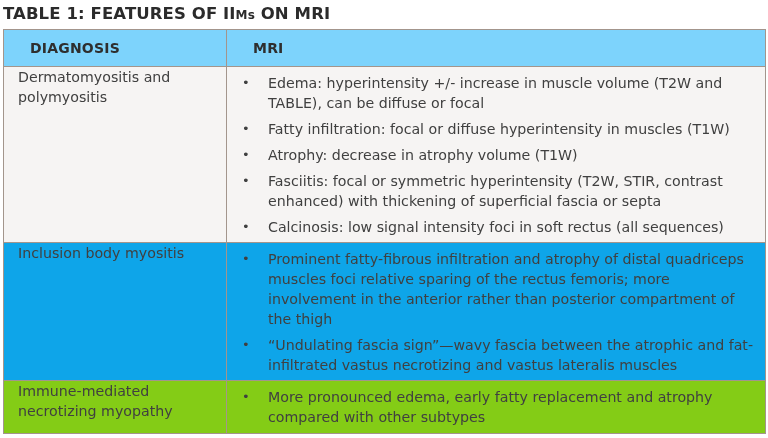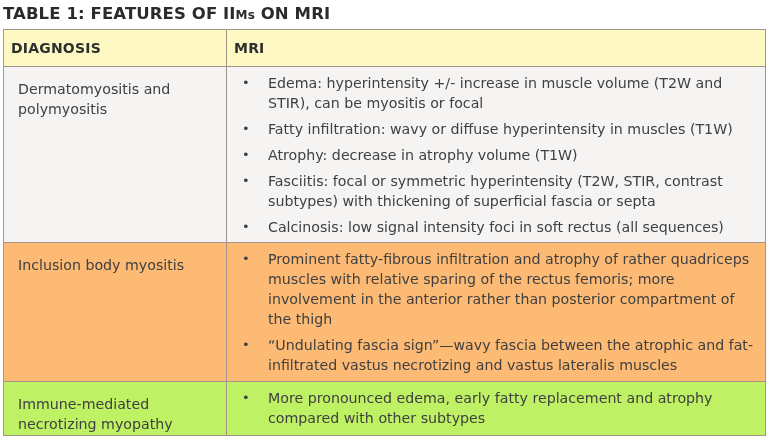--- a/index.html
+++ b/index.html
@@ -4,28 +4,28 @@
 <style>
   html, body { margin: 0; padding: 0; background: #ffffff; }
   body { width: 768px; height: 438px; position: relative; overflow: hidden;
          font-family: "DejaVu Sans", sans-serif; color: #3a3a3a; }
   .title { position: absolute; left: 3px; top: 4px; font-size: 16.5px; font-weight: bold;
            color: #2b2b2b; letter-spacing: 0.1px; white-space: nowrap; }
   .title .sc { font-size: 12px; }
   table.t { position: absolute; left: 3px; top: 29px; width: 763px; border-collapse: collapse;
             table-layout: fixed; border: 1.5px solid #a3958c; }
   table.t th, table.t td { border: 1.5px solid #a3958c; vertical-align: top; text-align: left; }
-  table.t th { background: #fef9c3; height: 36px; font-size: 14px; font-weight: bold; color: #2e2e2e;
-               padding: 0 0 0 7px; vertical-align: middle; letter-spacing: 0.2px; }
+  table.t th { background: #7dd3fc; height: 36px; font-size: 14px; font-weight: bold; color: #2e2e2e;
+               padding: 0 0 0 26px; vertical-align: middle; letter-spacing: 0.2px; }
   col.c1 { width: 223px; }
-  td.diag { font-size: 14.2px; line-height: 20px; padding: 12px 8px 0 14px; color: #404040; }
+  td.diag { font-size: 14.2px; line-height: 20px; padding: 0 8px 0 14px; color: #404040; }
   td.mri { padding: 6px 8px 5px 12px; }
   tr.r1 td { background: #f6f4f3; height: 160px; }
-  tr.r2 td { background: #fdba74; height: 126px; }
-  tr.r3 td { background: #bef264; height: 41px; }
+  tr.r2 td { background: #0ea5e9; height: 126px; }
+  tr.r3 td { background: #84cc16; height: 41px; }
   ul.b { list-style: none; margin: 0; padding: 0; }
   ul.b li { position: relative; padding-left: 29px; font-size: 14.2px; line-height: 20px;
             margin-bottom: 6px; color: #404040; }
   ul.b li:last-child { margin-bottom: 0; }
   ul.b li .dot { position: absolute; left: 3px; top: 0; font-size: 13px; color: #404040; }
 </style>
 </head>
 <body>
 
 <div class="title"><span>TABLE 1: FEATURES OF II</span><span class="sc">Ms</span><span> ON MRI</span></div>
@@ -39,33 +39,33 @@
     <tr>
       <th>DIAGNOSIS</th>
       <th>MRI</th>
     </tr>
   </thead>
   <tbody>
     <tr class="r1">
       <td class="diag">Dermatomyositis and polymyositis</td>
       <td class="mri">
         <ul class="b">
-          <li><span class="dot">•</span><span>Edema: hyperintensity +/- increase in muscle volume (T2W and STIR), can be myositis or focal</span></li>
-          <li><span class="dot">•</span><span>Fatty infiltration: wavy or diffuse hyperintensity in muscles (T1W)</span></li>
+          <li><span class="dot">•</span><span>Edema: hyperintensity +/- increase in muscle volume (T2W and TABLE), can be diffuse or focal</span></li>
+          <li><span class="dot">•</span><span>Fatty infiltration: focal or diffuse hyperintensity in muscles (T1W)</span></li>
           <li><span class="dot">•</span><span>Atrophy: decrease in atrophy volume (T1W)</span></li>
-          <li><span class="dot">•</span><span>Fasciitis: focal or symmetric hyperintensity (T2W, STIR, contrast subtypes) with thickening of superficial fascia or septa</span></li>
+          <li><span class="dot">•</span><span>Fasciitis: focal or symmetric hyperintensity (T2W, STIR, contrast enhanced) with thickening of superficial fascia or septa</span></li>
           <li><span class="dot">•</span><span>Calcinosis: low signal intensity foci in soft rectus (all sequences)</span></li>
         </ul>
       </td>
     </tr>
     <tr class="r2">
       <td class="diag">Inclusion body myositis</td>
       <td class="mri">
         <ul class="b">
-          <li><span class="dot">•</span><span>Prominent fatty-fibrous infiltration and atrophy of rather quadriceps muscles with relative sparing of the rectus femoris; more involvement in the anterior rather than posterior compartment of the thigh</span></li>
+          <li><span class="dot">•</span><span>Prominent fatty-fibrous infiltration and atrophy of distal quadriceps muscles foci relative sparing of the rectus femoris; more involvement in the anterior rather than posterior compartment of the thigh</span></li>
           <li><span class="dot">•</span><span>“Undulating fascia sign”—wavy fascia between the atrophic and fat-infiltrated vastus necrotizing and vastus lateralis muscles</span></li>
         </ul>
       </td>
     </tr>
     <tr class="r3">
       <td class="diag">Immune-mediated necrotizing myopathy</td>
       <td class="mri">
         <ul class="b">
           <li><span class="dot">•</span><span>More pronounced edema, early fatty replacement and atrophy compared with other subtypes</span></li>
         </ul>

